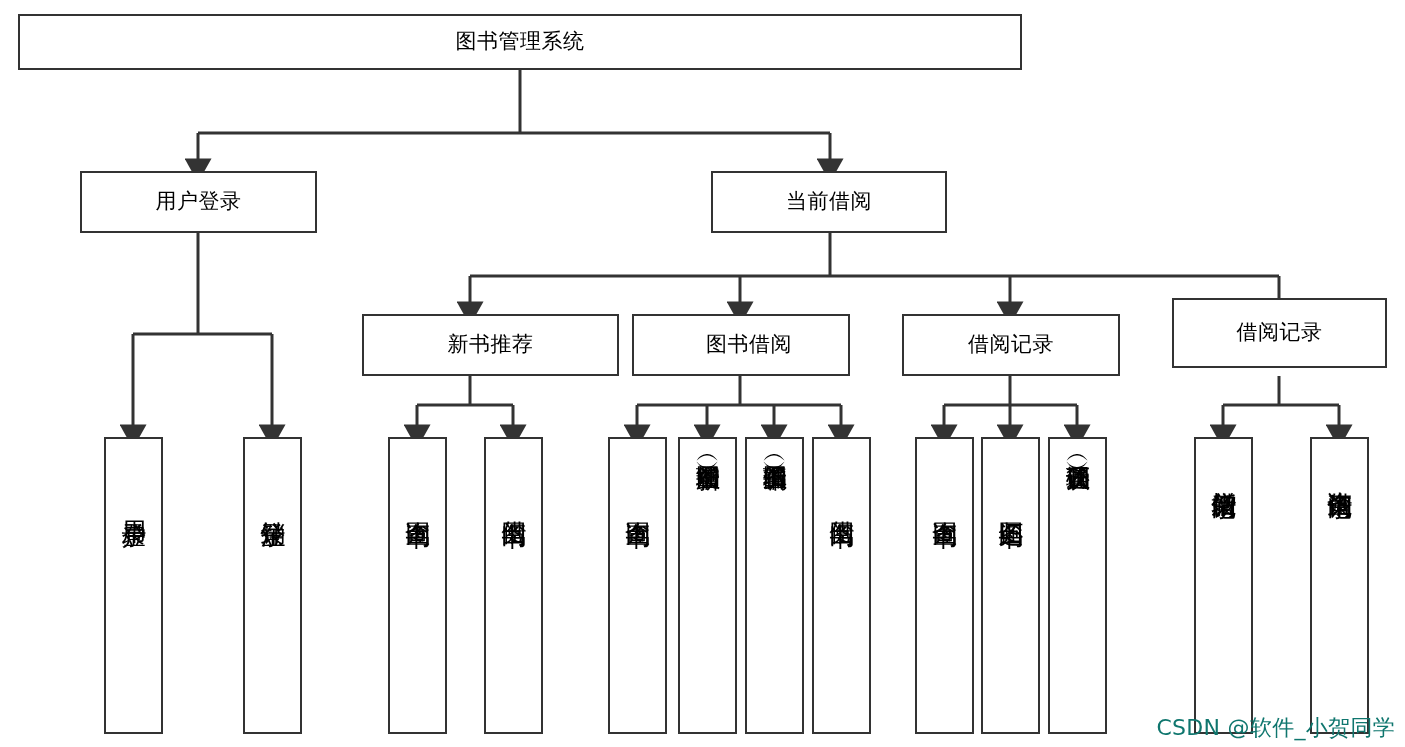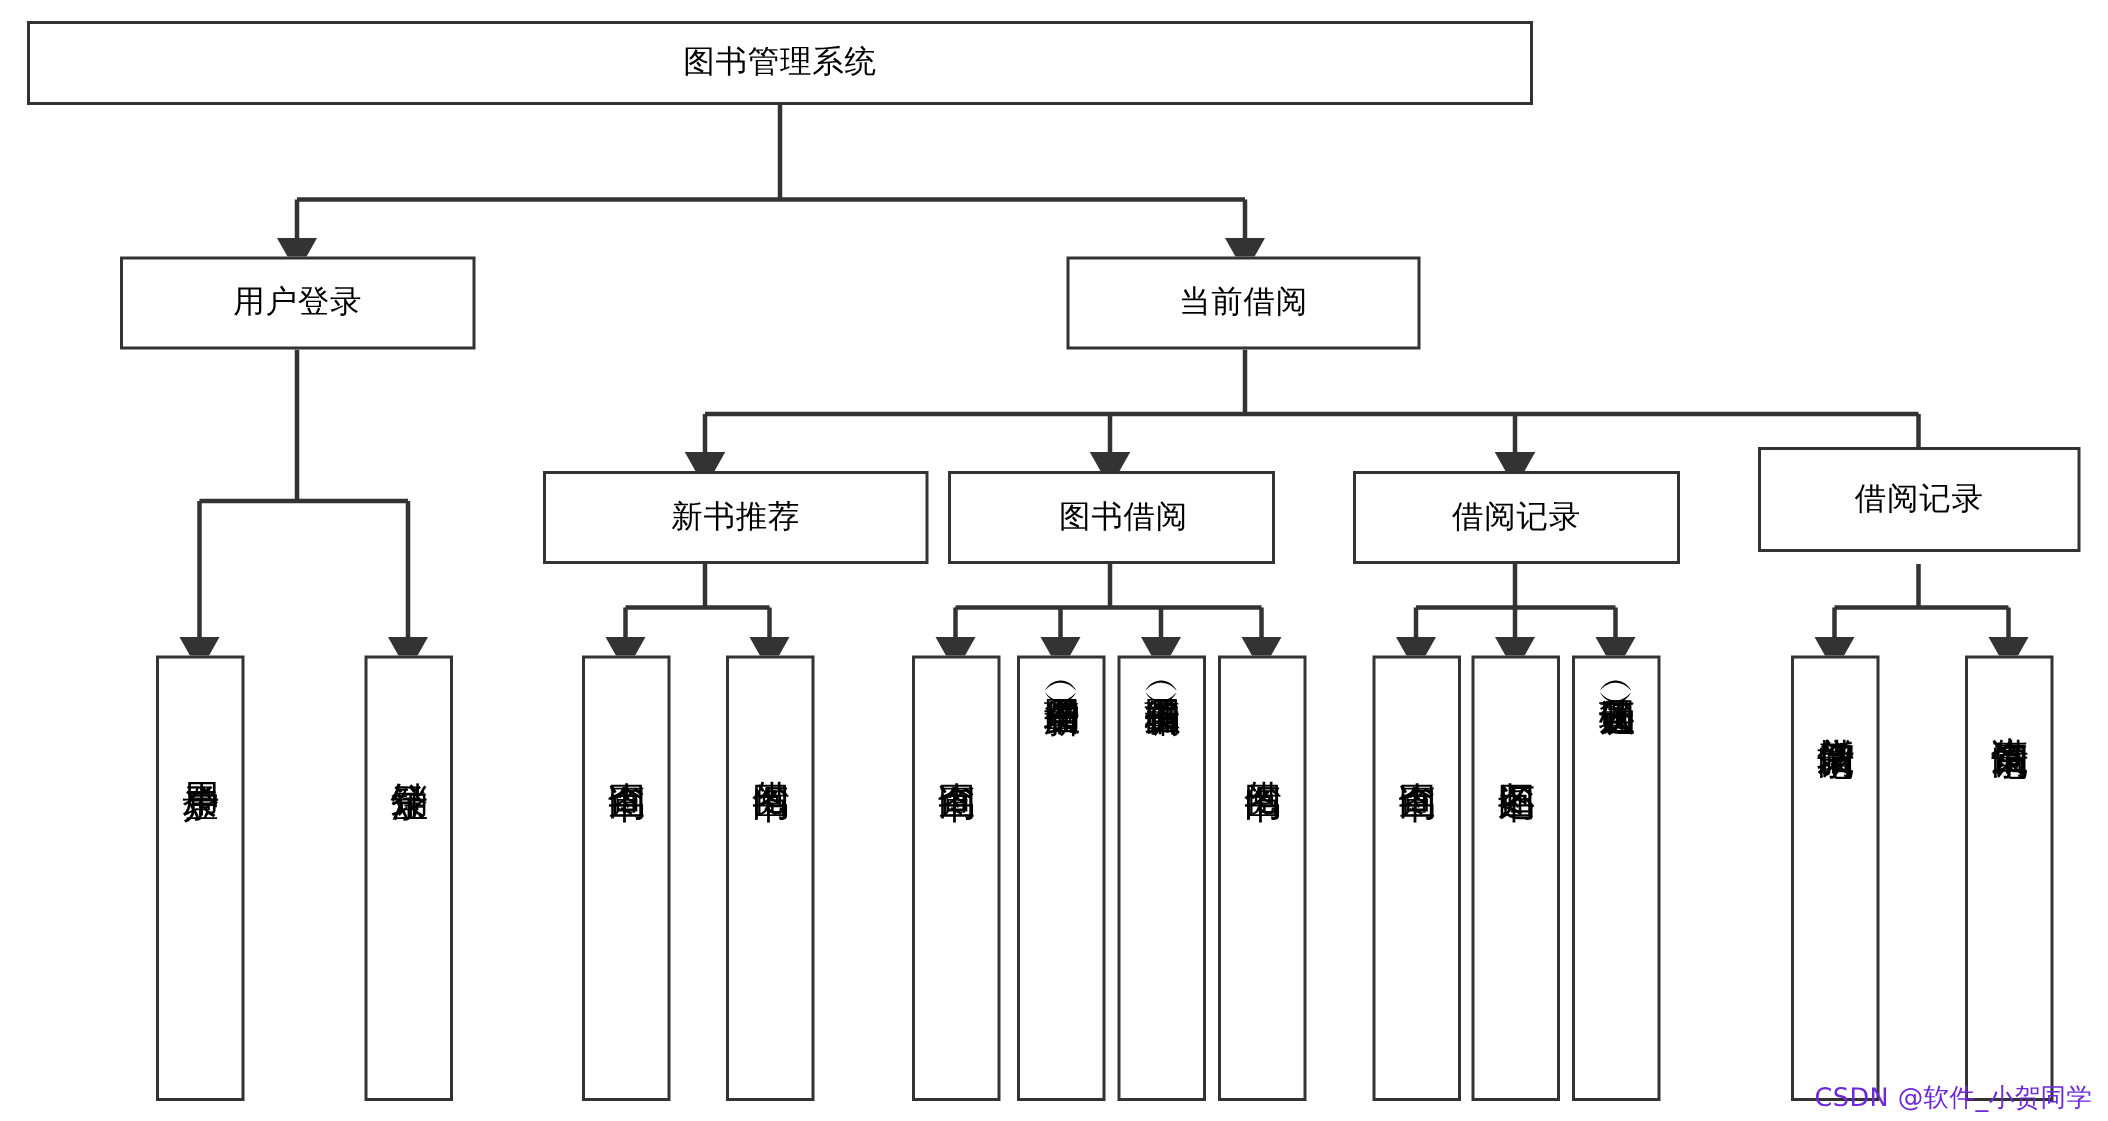--- a/index.html
+++ b/index.html
@@ -56,22 +56,22 @@
     white-space: nowrap;
   }
   .node.vert.tight .label {
     font-size: 24px;
     letter-spacing: 0px;
   }
   .watermark {
     position: absolute;
     right: 10px;
     bottom: 4px;
-    font-size: 17px;
-    color: #6d28d9;
+    font-size: 22px;
+    color: #0f766e;
     white-space: nowrap;
     letter-spacing: 0.3px;
     margin-top: 48px;
   }
 </style>
 </head>
 <body>
 
 <div id="canvas">
 

